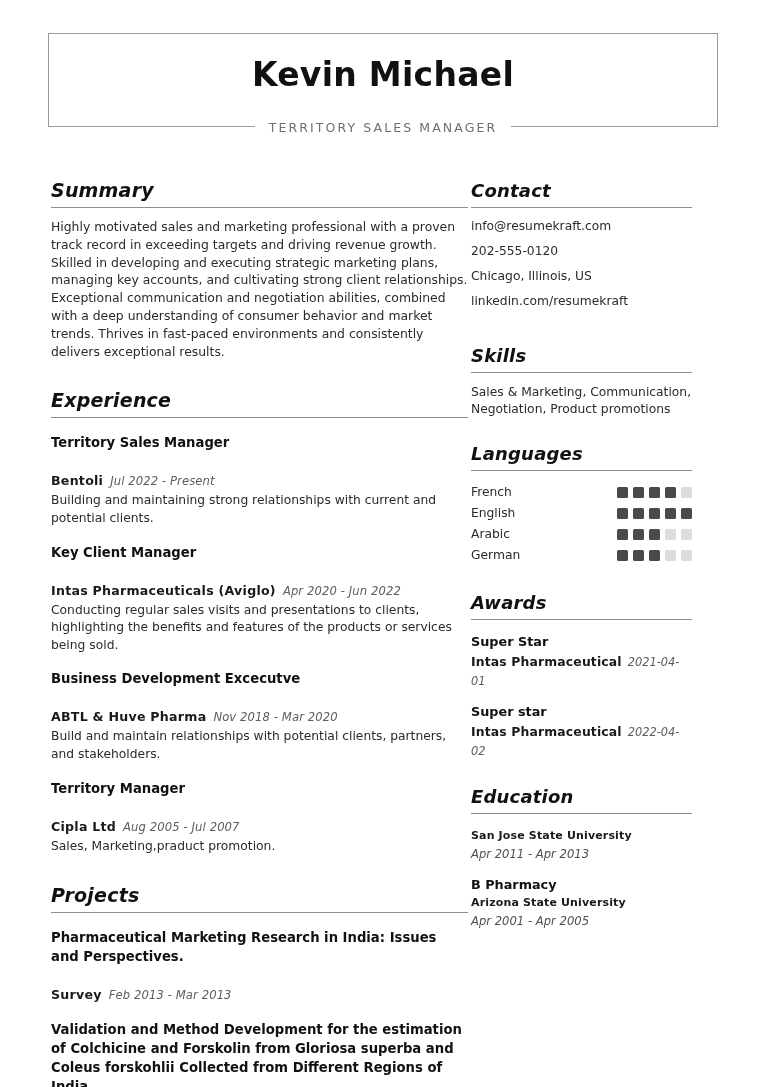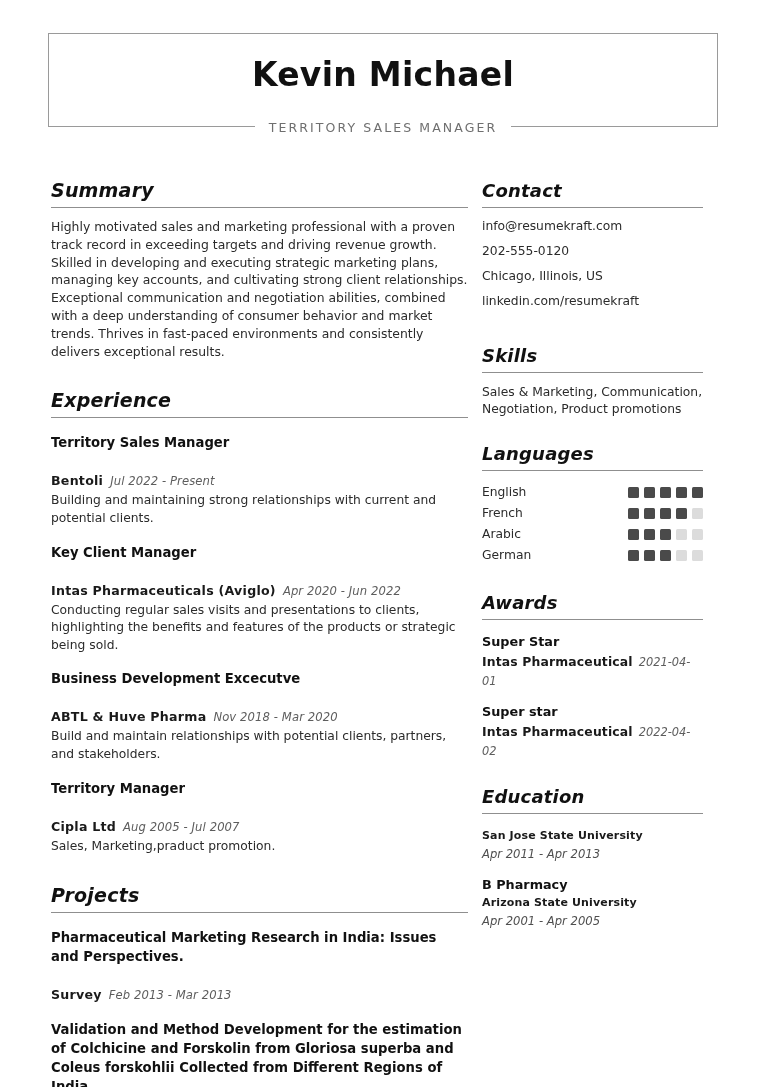--- a/index.html
+++ b/index.html
@@ -65,21 +65,21 @@
 
   
   .col-left {
     position: absolute;
     left: 51px;
     top: 172px;
     width: 417px;
   }
   .col-right {
     position: absolute;
-    left: 482px;
+    left: 471px;
     top: 172px;
     width: 221px;
   }
 
   
   .section {
     margin-bottom: 0;
   }
   .sec-head {
     font-size: 19px;
@@ -270,21 +270,21 @@
           <span class="entry-org">Bentoli</span><span class="entry-date">Jul 2022 - Present</span>
         </div>
         <div class="entry-desc">Building and maintaining strong relationships with current and potential clients.</div>
       </div>
 
       <div class="entry">
         <div class="entry-title">Key Client Manager</div>
         <div class="entry-sub-line">
           <span class="entry-org">Intas Pharmaceuticals (Aviglo)</span><span class="entry-date">Apr 2020 - Jun 2022</span>
         </div>
-        <div class="entry-desc">Conducting regular sales visits and presentations to clients, highlighting the benefits and features of the products or strategic being sold.</div>
+        <div class="entry-desc">Conducting regular sales visits and presentations to clients, highlighting the benefits and features of the products or services being sold.</div>
       </div>
 
       <div class="entry">
         <div class="entry-title">Business Development Excecutve</div>
         <div class="entry-sub-line">
           <span class="entry-org">ABTL &amp; Huve Pharma</span><span class="entry-date">Nov 2018 - Mar 2020</span>
         </div>
         <div class="entry-desc">Build and maintain relationships with potential clients, partners, and stakeholders.</div>
       </div>
 
@@ -338,38 +338,38 @@
       <div class="skills-text">Sales &amp; Marketing, Communication, Negotiation, Product promotions</div>
     </div>
 
     <div class="sec-gap-sm"></div>
 
     <div class="section">
       <div class="sec-head">Languages</div>
       <div class="lang-list">
 
         <div class="lang-row">
+          <span class="lang-name">French</span>
+          <span class="lang-dots">
+            <span class="lang-dot filled"></span>
+            <span class="lang-dot filled"></span>
+            <span class="lang-dot filled"></span>
+            <span class="lang-dot filled"></span>
+            <span class="lang-dot"></span>
+          </span>
+        </div>
+
+        <div class="lang-row">
           <span class="lang-name">English</span>
           <span class="lang-dots">
             <span class="lang-dot filled"></span>
             <span class="lang-dot filled"></span>
             <span class="lang-dot filled"></span>
             <span class="lang-dot filled"></span>
             <span class="lang-dot filled"></span>
-          </span>
-        </div>
-
-        <div class="lang-row">
-          <span class="lang-name">French</span>
-          <span class="lang-dots">
-            <span class="lang-dot filled"></span>
-            <span class="lang-dot filled"></span>
-            <span class="lang-dot filled"></span>
-            <span class="lang-dot filled"></span>
-            <span class="lang-dot"></span>
           </span>
         </div>
 
         <div class="lang-row">
           <span class="lang-name">Arabic</span>
           <span class="lang-dots">
             <span class="lang-dot filled"></span>
             <span class="lang-dot filled"></span>
             <span class="lang-dot filled"></span>
             <span class="lang-dot"></span>

